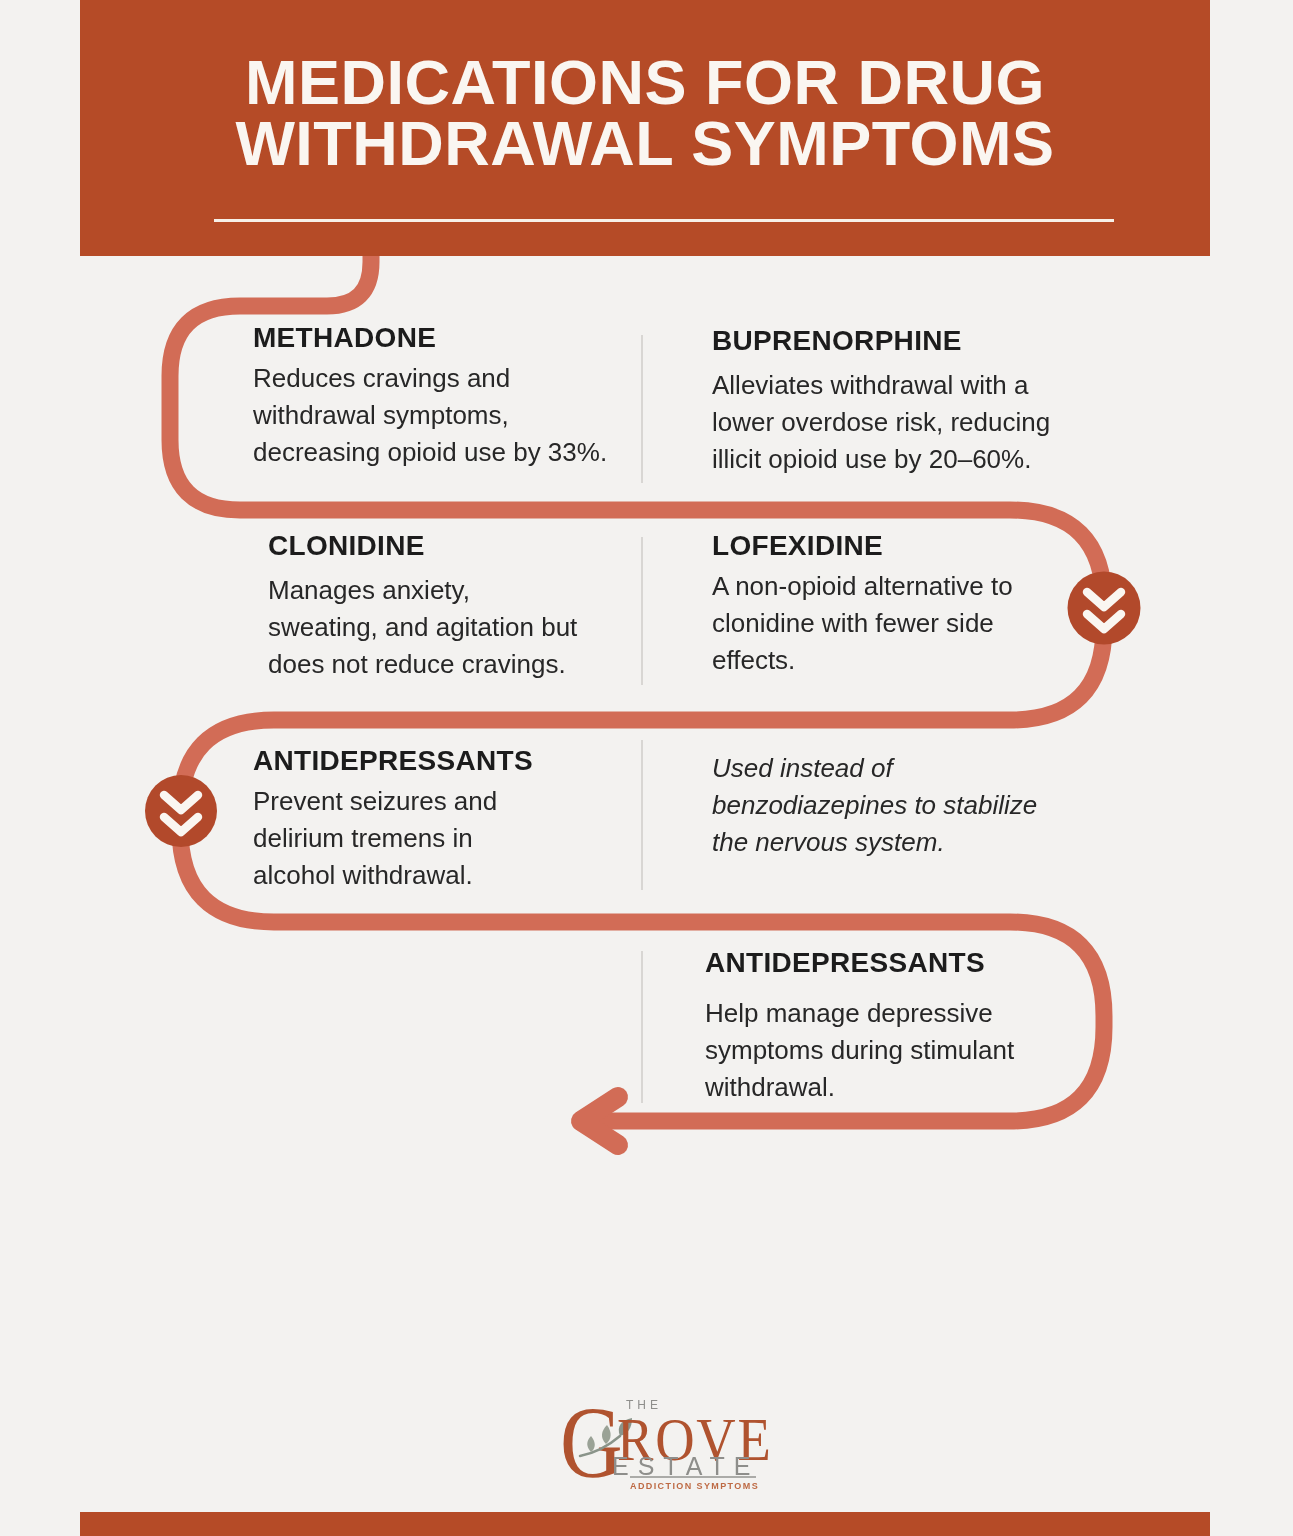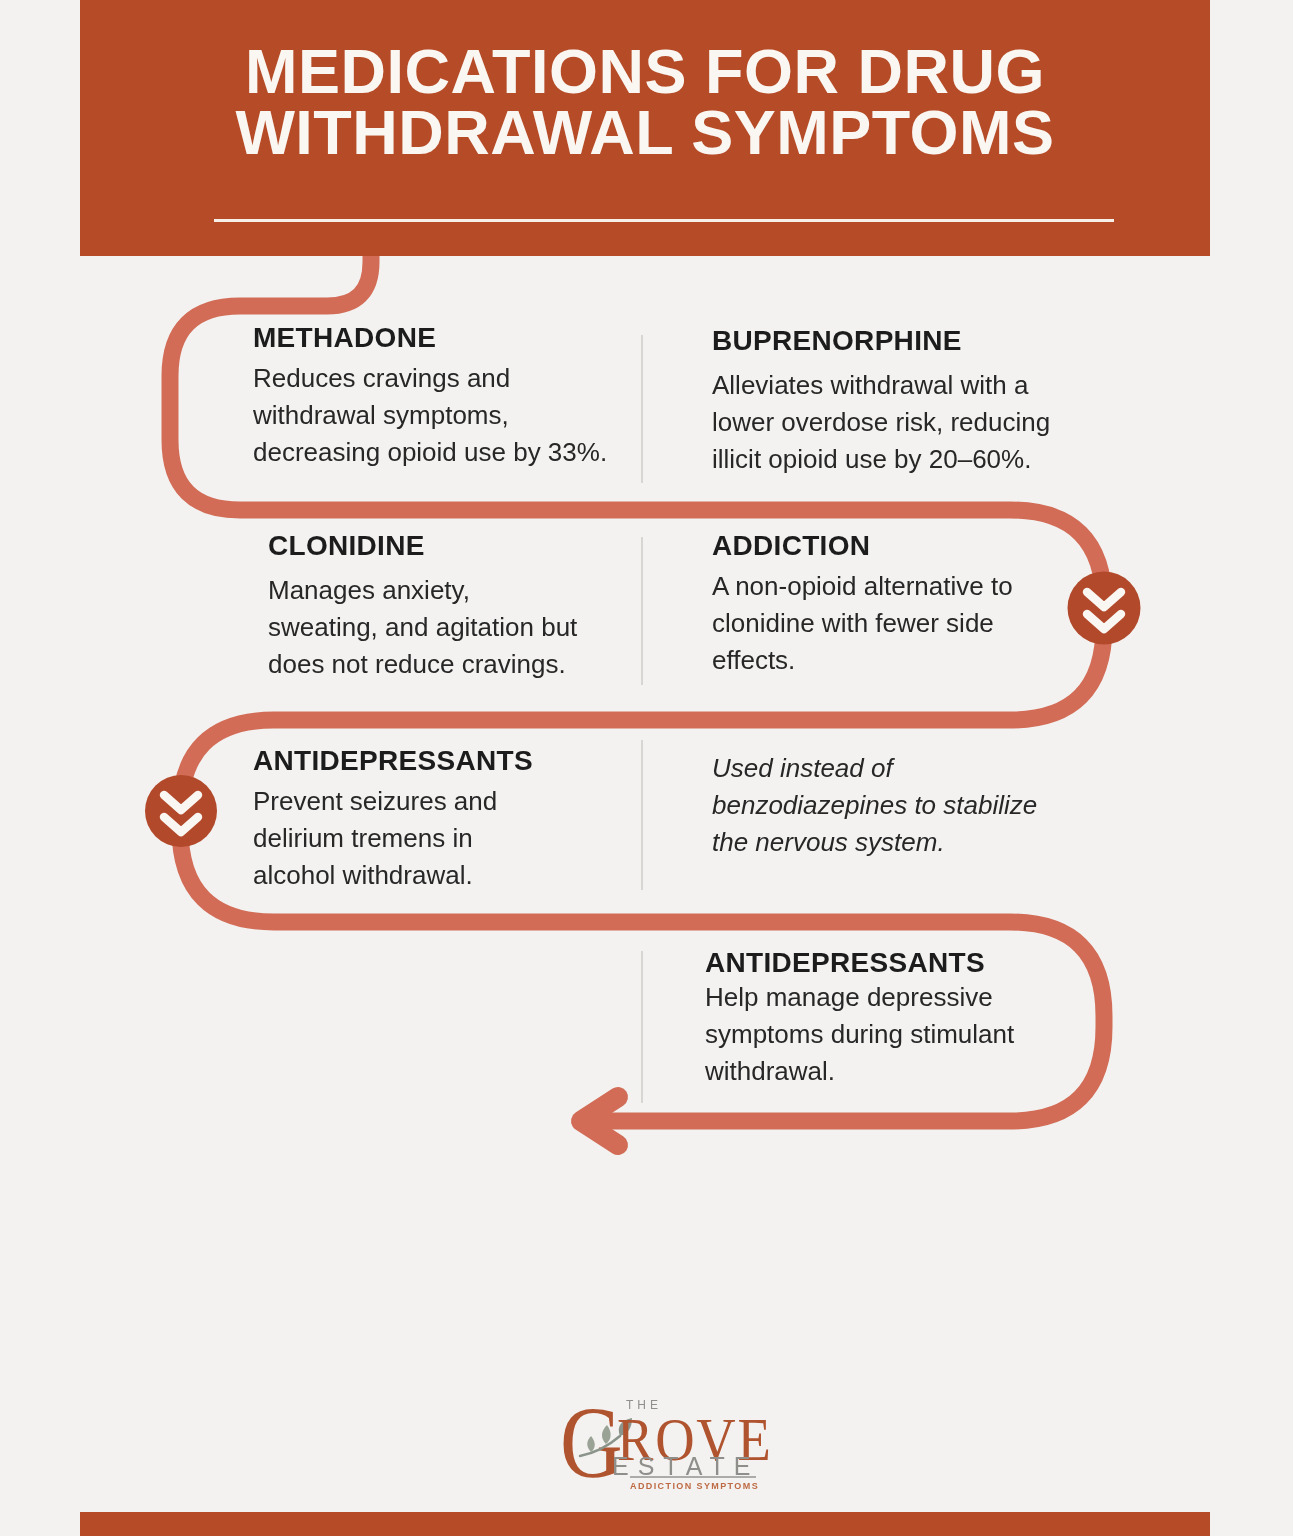--- a/index.html
+++ b/index.html
@@ -20,21 +20,21 @@
     background:var(--background);
     overflow:hidden;
     font-family:"Liberation Sans", sans-serif;
   }
   
   .header{
     position:absolute;left:80px;top:0;width:1130px;height:256px;
     background:var(--brand-orange);
   }
   .header h1{
-    margin:0;padding-top:41px;text-align:center;
+    margin:0;padding-top:52px;text-align:center;
     font-size:63px;line-height:61px;font-weight:bold;
     letter-spacing:.5px;color:#FAF6F1;
   }
   .header h1 span{display:block;}
   .title-rule{
     position:absolute;left:134px;top:219px;width:900px;height:3px;
     background:#F7F0E8;
   }
   
   svg.flow{position:absolute;left:0;top:0;pointer-events:none;}
@@ -54,21 +54,21 @@
   #sec-methadone       {left:253px;top:322px;width:370px;}
   #sec-buprenorphine   {left:712px;top:325px;width:360px;}
   #sec-buprenorphine p {margin-top:10px;}
   #sec-clonidine       {left:268px;top:530px;width:315px;}
   #sec-clonidine p     {margin-top:10px;}
   #sec-lofexidine      {left:712px;top:530px;width:330px;}
   #sec-benzodiazepines {left:253px;top:745px;width:280px;}
   #sec-anticonvulsants {left:712px;top:730px;width:345px;}
   #sec-anticonvulsants p{margin-top:20px;font-style:italic;}
   #sec-antidepressants {left:705px;top:947px;width:340px;}
-  #sec-antidepressants p{margin-top:0;}
+  #sec-antidepressants p{margin-top:16px;}
   
   .vr{position:absolute;left:641px;width:2px;background:var(--divider-color);}
   #vr-1{top:335px;height:148px;}
   #vr-2{top:537px;height:148px;}
   #vr-3{top:740px;height:150px;}
   #vr-4{top:951px;height:152px;}
   
   .logo{position:absolute;left:560px;top:1392px;width:230px;height:110px;}
   .logo-g{
     position:absolute;left:0;top:0;font-family:"Liberation Serif",serif;
@@ -147,21 +147,21 @@
   </div>
   <div class="sec" id="sec-buprenorphine">
     <h3>BUPRENORPHINE</h3>
     <p>Alleviates withdrawal with a lower overdose risk, reducing illicit opioid use by 20–60%.</p>
   </div>
   <div class="sec" id="sec-clonidine">
     <h3>CLONIDINE</h3>
     <p>Manages anxiety, sweating, and agitation but does not reduce cravings.</p>
   </div>
   <div class="sec" id="sec-lofexidine">
-    <h3>ADDICTION</h3>
+    <h3>LOFEXIDINE</h3>
     <p>A non-opioid alternative to clonidine with fewer side effects.</p>
   </div>
   <div class="sec" id="sec-benzodiazepines">
     <h3>ANTIDEPRESSANTS</h3>
     <p>Prevent seizures and delirium tremens in alcohol withdrawal.</p>
   </div>
   <div class="sec" id="sec-anticonvulsants">
     <p>Used instead of benzodiazepines to stabilize the nervous system.</p>
   </div>
   <div class="sec" id="sec-antidepressants">

